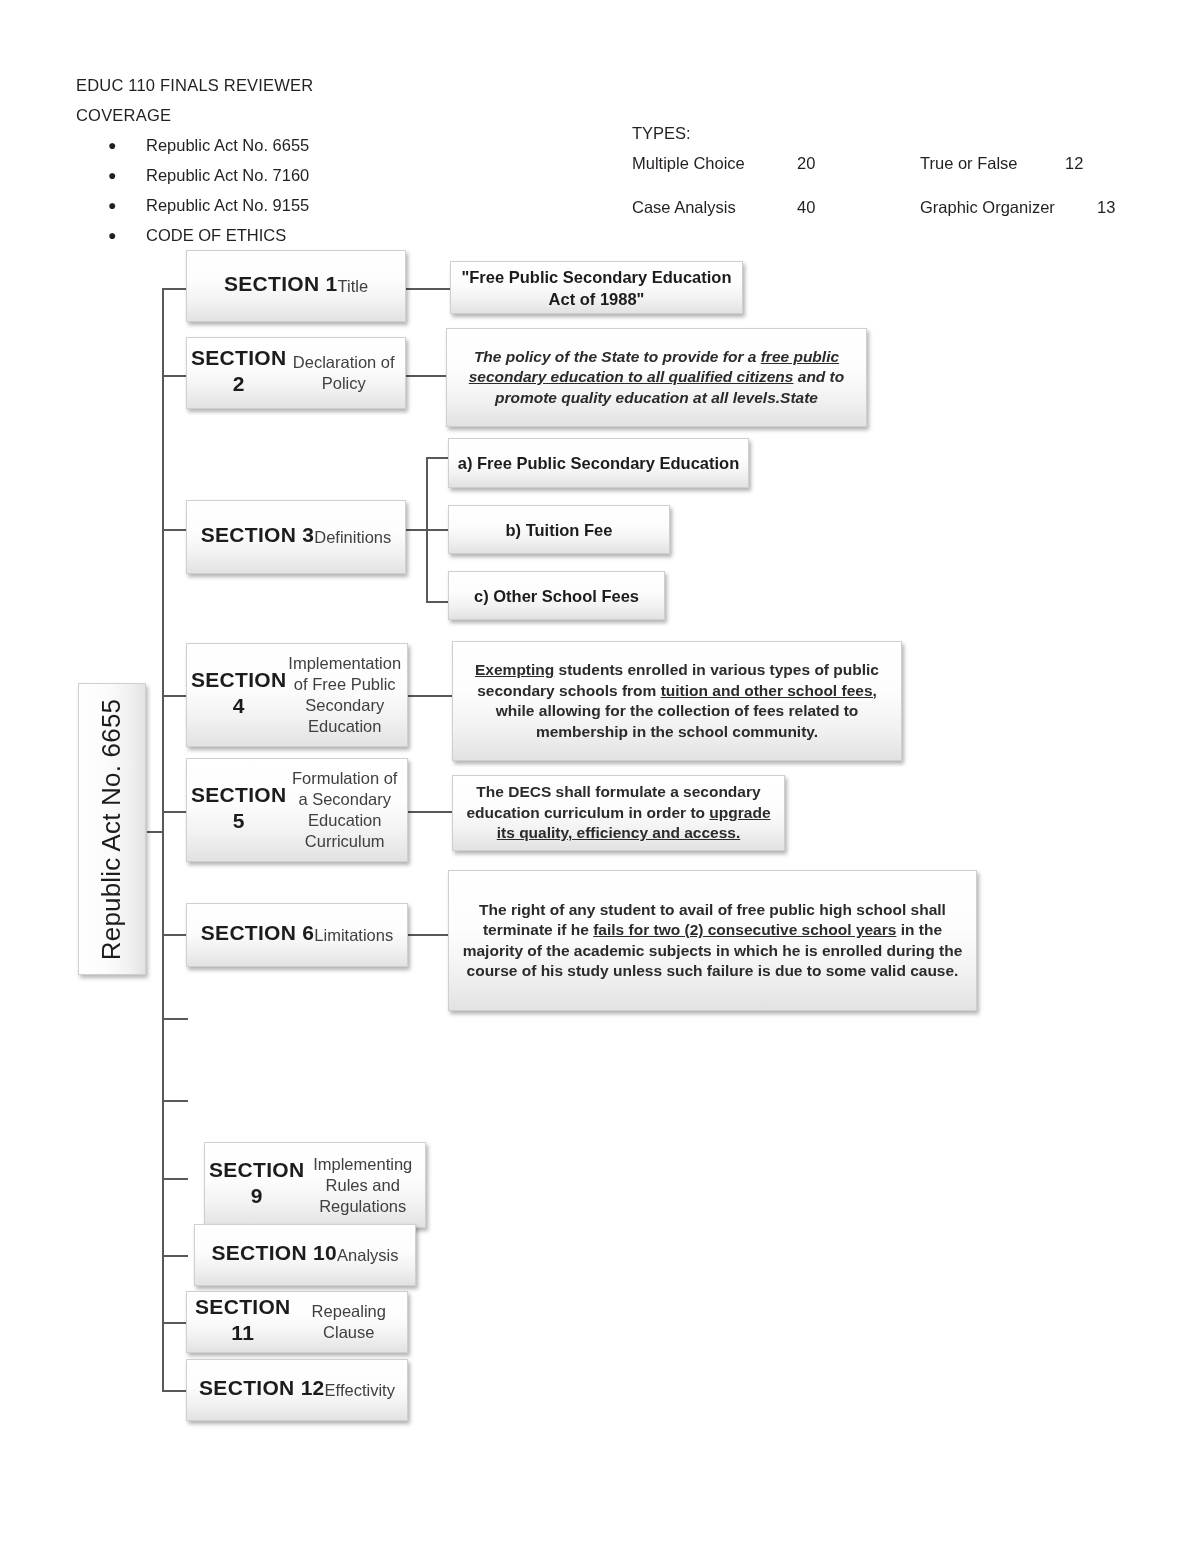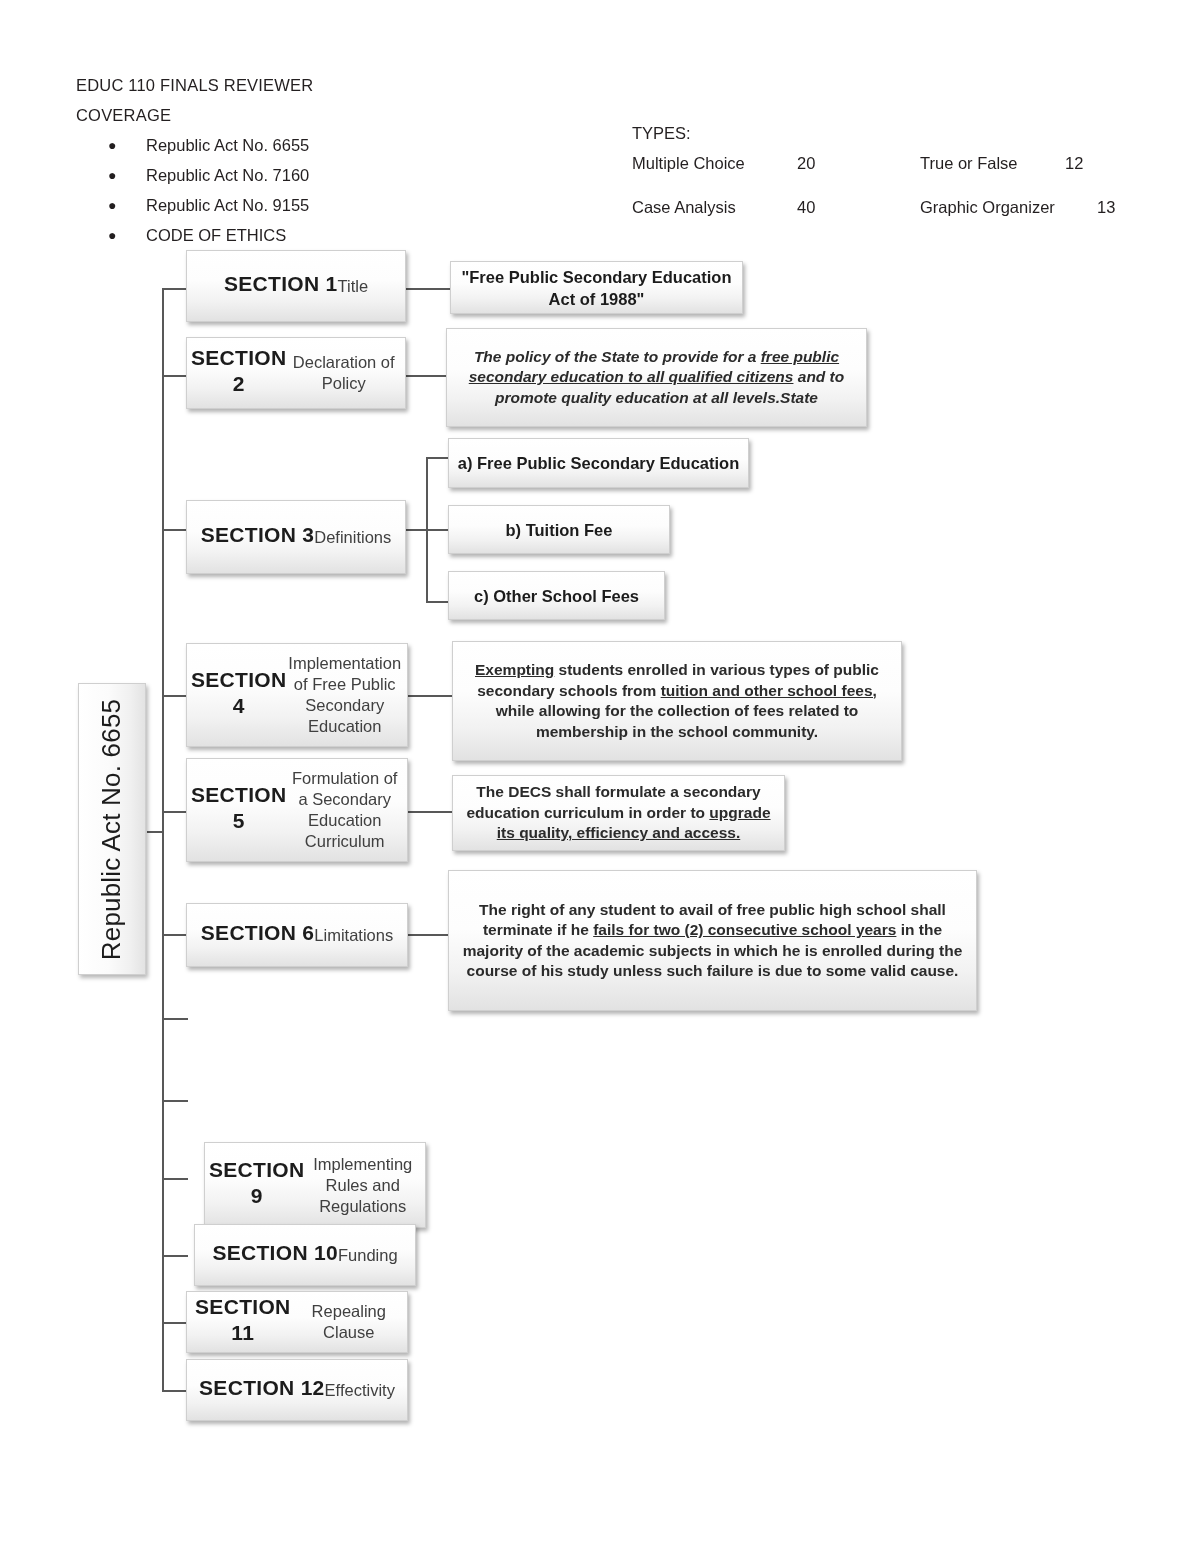--- a/index.html
+++ b/index.html
@@ -293,21 +293,21 @@
 
 
 
   <div class="sa-box" style="left:204px; top:1134px; width:222px; height:86px;margin-top:8px;">
     <div class="sa-title">SECTION 9</div>
     <div class="sa-sub">Implementing Rules and Regulations</div>
   </div>
 
   <div class="sa-box" style="left:194px; top:1224px; width:222px; height:62px;">
     <div class="sa-title">SECTION 10</div>
-    <div class="sa-sub">Funding</div>
+    <div class="sa-sub">Analysis</div>
   </div>
 
   <div class="sa-box" style="left:186px; top:1291px; width:222px; height:62px;">
     <div class="sa-title">SECTION 11</div>
     <div class="sa-sub">Repealing Clause</div>
   </div>
 
   <div class="sa-box" style="left:186px; top:1359px; width:222px; height:62px;">
     <div class="sa-title">SECTION 12</div>
     <div class="sa-sub">Effectivity</div>

